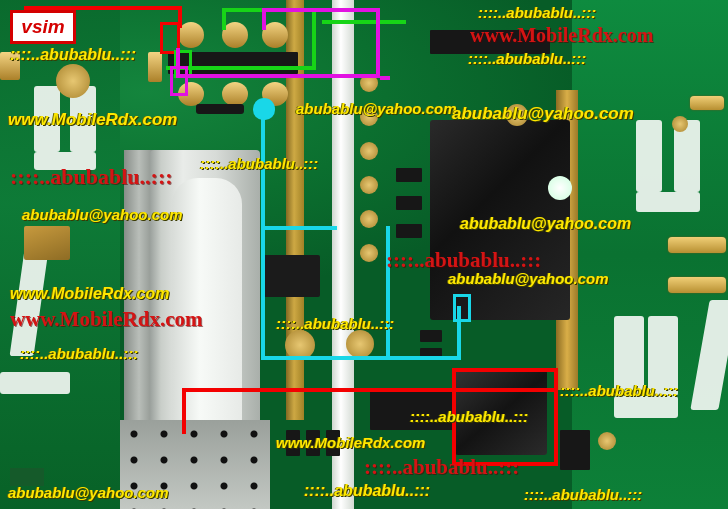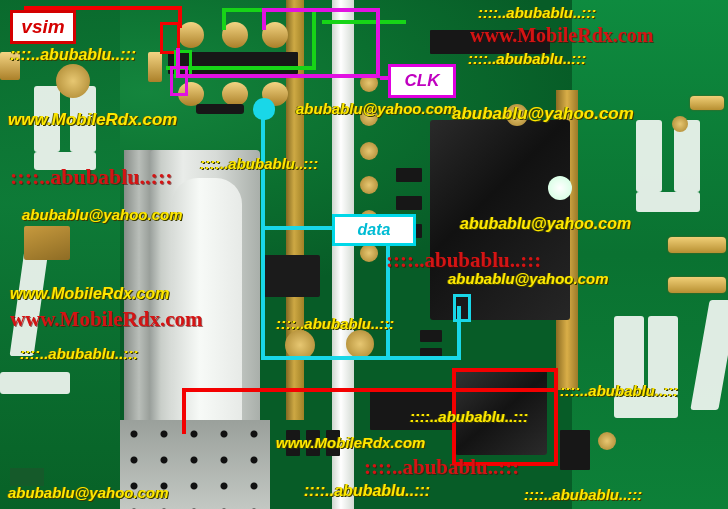--- a/index.html
+++ b/index.html
@@ -182,29 +182,21 @@
   <div class="line" style="left:182px;top:388px;width:374px;height:4px;background:#f40000;"></div>
   <div class="line" style="left:182px;top:388px;width:4px;height:46px;background:#f40000;"></div>
   <div class="hl" style="left:452px;top:368px;width:98px;height:90px;border:4px solid #f40000;"></div>
 
   <div class="boxlbl" style="left:10px;top:10px;width:60px;height:28px;border:3px solid #d40000;
               color:#d40000;font-size:19px;justify-content:center;">
     <span>vsim</span>
   </div>
 
 
-  <div class="boxlbl" style="left:388px;top:64px;width:62px;height:28px;border:3px solid #e000e0;
-              color:#c000c0;font-size:17px;justify-content:center;">
-    <span>CLK</span>
-  </div>
-
-  <div class="boxlbl" style="left:332px;top:214px;width:78px;height:26px;border:3px solid #00d8e8;
-              color:#00bcd4;font-size:16px;justify-content:center;">
-    <span>data</span>
-  </div>
+
 
 
 
   <div class="wm wm-y" style="left:10px;top:46px;font-size:16px;">::::..abubablu..:::</div>
   <div class="wm wm-y" style="left:478px;top:4px;font-size:15px;">::::..abubablu..:::</div>
   <div class="wm wm-r" style="left:470px;top:24px;font-size:20px;">www.MobileRdx.com</div>
   <div class="wm wm-y" style="left:468px;top:50px;font-size:15px;">::::..abubablu..:::</div>
   <div class="wm wm-y" style="left:296px;top:100px;font-size:15px;">abubablu@yahoo.com</div>
   <div class="wm wm-y" style="left:452px;top:104px;font-size:17px;">abubablu@yahoo.com</div>
   <div class="wm wm-y" style="left:8px;top:110px;font-size:17px;">www.MobileRdx.com</div>

